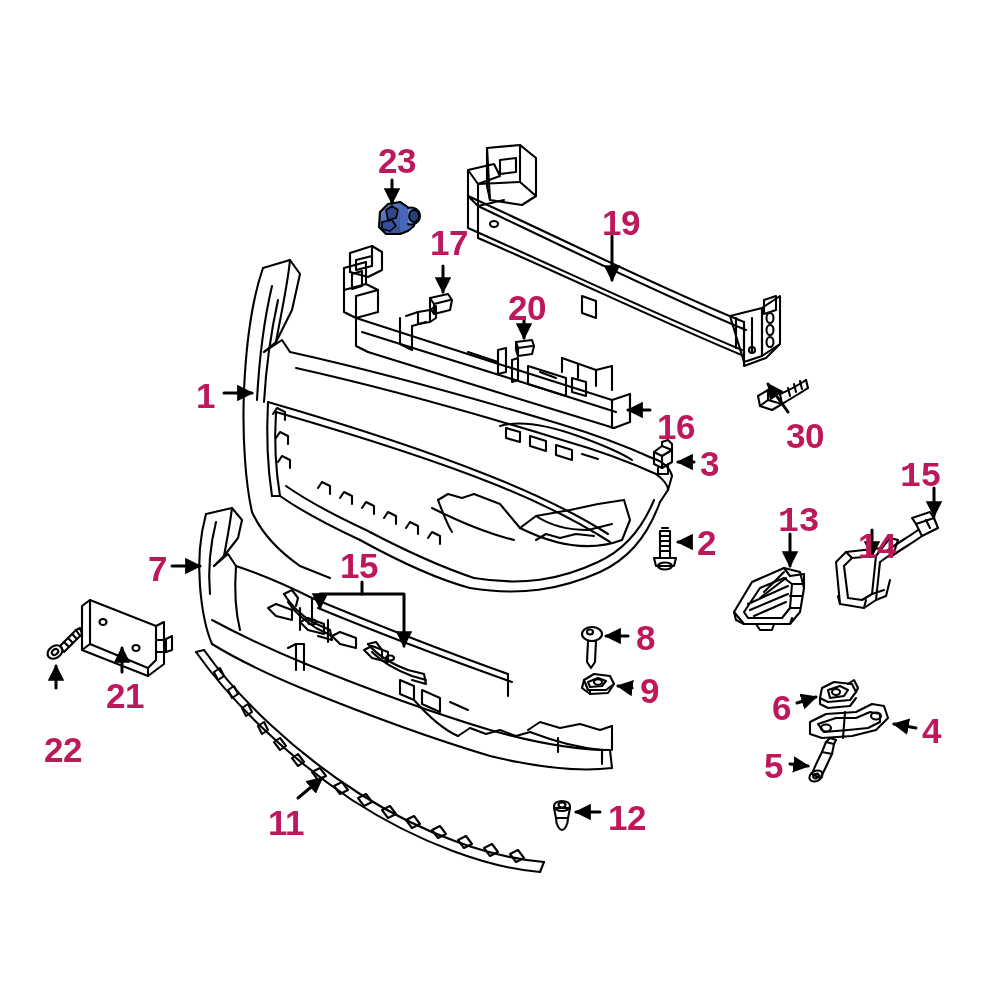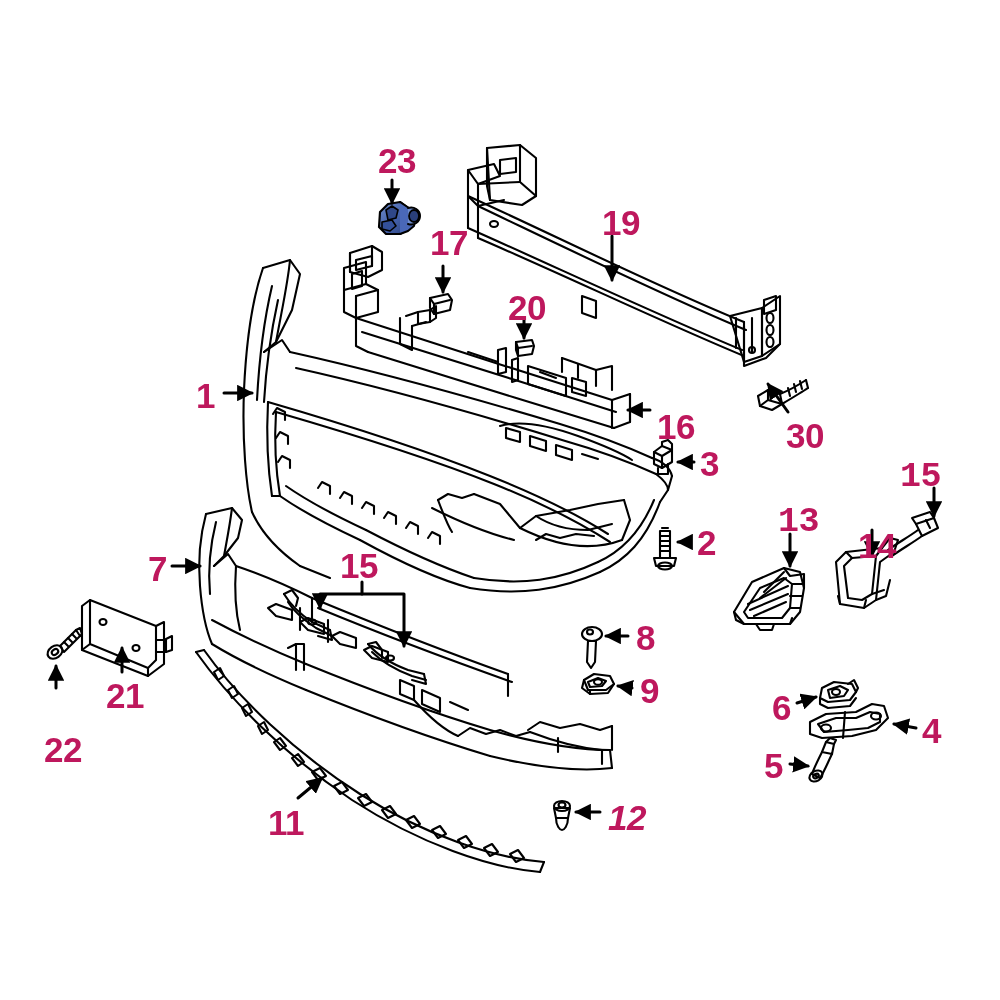--- a/index.html
+++ b/index.html
@@ -446,21 +446,21 @@
   <div class="cal" style="left:697px;top:525px;">2</div>
   <div class="cal" style="left:700px;top:446px;">3</div>
   <div class="cal" style="left:922px;top:713px;">4</div>
   <div class="cal" style="left:764px;top:748px;">5</div>
   <div class="cal" style="left:772px;top:690px;">6</div>
   <div class="cal" style="left:148px;top:551px;">7</div>
   <div class="cal" style="left:636px;top:620px;">8</div>
   <div class="cal" style="left:640px;top:673px;">9</div>
   <div class="cal" style="left:340px;top:548px;">15</div>
   <div class="cal" style="left:268px;top:805px;">11</div>
-  <div class="cal" style="left:608px;top:800px;font-style:italic;">12</div>
+  <div class="cal" style="left:608px;top:800px;">12</div>
   <div class="cal" style="left:778px;top:505px;font-family:Liberation Mono, monospace;">13</div>
   <div class="cal" style="left:858px;top:500px;margin-top:28px;">14</div>
   <div class="cal" style="left:900px;top:460px;font-family:Liberation Mono, monospace;">15</div>
   <div class="cal" style="left:657px;top:393px;margin-top:16px;">16</div>
   <div class="cal" style="left:430px;top:225px;">17</div>
   <div class="cal" style="left:508px;top:290px;">20</div>
   <div class="cal" style="left:602px;top:205px;">19</div>
   <div class="cal" style="left:786px;top:418px;">30</div>
   <div class="cal" style="left:106px;top:678px;text-align:right;">21</div>
   <div class="cal" style="left:44px;top:692px;margin-top:40px;">22</div>

